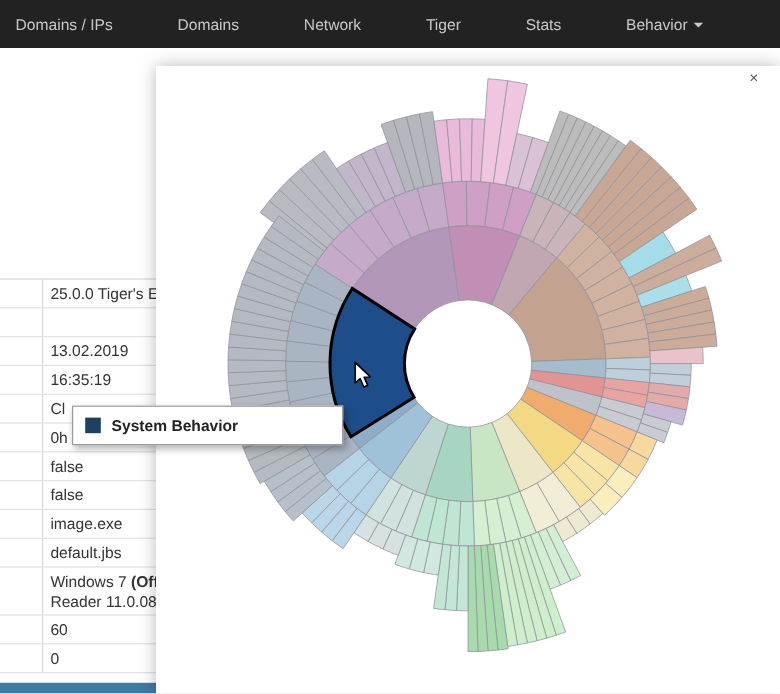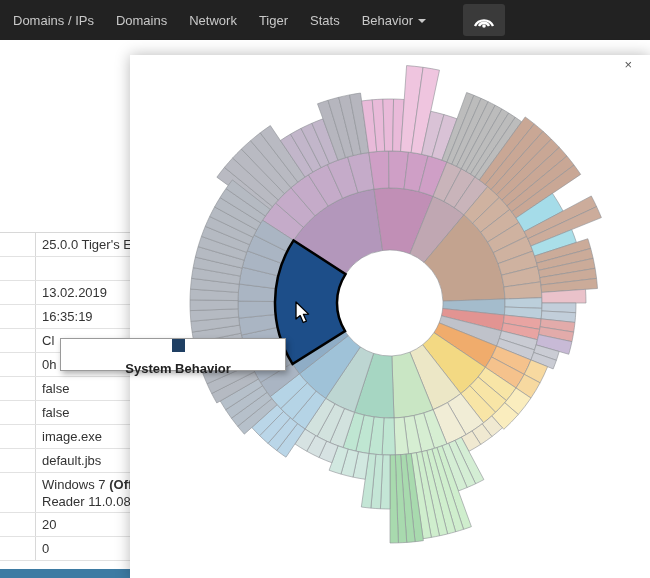--- a/index.html
+++ b/index.html
@@ -3,21 +3,21 @@
 <meta charset="utf-8">
 <style>
   html,body{margin:0;padding:0;}
   body{
     width:650px;height:578px;position:relative;overflow:hidden;
     background:#fff;font-family:"Liberation Sans",sans-serif;
   }
   
   .topnav{
     position:absolute;top:0;left:0;right:0;height:40px;background:#222;
-    display:flex;align-items:center;padding-left:2px;z-index:5;
+    display:flex;align-items:center;padding-left:2px;z-index:5;gap:32px;
   }
   .nav-item{
     color:#c9c9c9;font-size:13px;padding:0 11px;height:40px;
     display:flex;align-items:center;gap:5px;cursor:pointer;white-space:nowrap;
   }
   .caret{width:0;height:0;border-left:4px solid transparent;border-right:4px solid transparent;
     border-top:4px solid #c9c9c9;display:inline-block;margin-top:2px;}
   .icon-btn{margin-left:26px;width:42px;height:32px;background:#3a3a3a;border-radius:3px;
     display:flex;align-items:center;justify-content:center;cursor:pointer;}
   
@@ -29,21 +29,21 @@
   .t-val b{font-weight:bold;}
   .bottom-bar{position:absolute;left:0;bottom:0;width:130px;height:9px;background:#3d7ba3;z-index:2;}
   
   .modal{position:absolute;left:130px;top:55px;right:0;bottom:0;background:#fff;
     box-shadow:0 0 14px rgba(0,0,0,0.28);z-index:10;}
   .close{position:absolute;top:3px;right:18px;font-size:13px;color:#555;cursor:pointer;z-index:12;line-height:1;}
   svg.chart{position:absolute;left:0;top:0;}
   
   .tooltip{position:absolute;left:60px;top:338px;width:226px;height:33px;background:#fff;
     border:1px solid #9a9a9a;box-shadow:2px 3px 6px rgba(0,0,0,0.3);z-index:20;
-    display:flex;align-items:center;padding-left:10px;gap:9px;box-sizing:border-box;flex-direction:column;}
+    display:flex;align-items:center;padding-left:10px;gap:9px;box-sizing:border-box;}
   .swatch{width:13px;height:13px;flex:none;background:#1f3f63;}
   .tooltip-label{font-size:13px;font-weight:bold;color:#222;}
   
   .cursor{position:absolute;left:293px;top:301px;z-index:30;pointer-events:none;}
 </style>
 </head>
 <body>
 
 <nav class="topnav" id="topnav">
   <div class="nav-item">
@@ -135,21 +135,21 @@
     <div class="t-row">
       <div class="t-left"></div>
       <div class="t-val">
         <div><span>Windows 7 </span><b>(Off</b></div>
         <div><span>Reader 11.0.08,</span></div>
       </div>
     </div>
     <div class="t-row">
       <div class="t-left"></div>
       <div class="t-val">
-        <div><span>20</span></div>
+        <div><span>60</span></div>
       </div>
     </div>
     <div class="t-row">
       <div class="t-left"></div>
       <div class="t-val">
         <div><span>0</span></div>
       </div>
     </div>
   </div>
 <div class="bottom-bar"></div>

